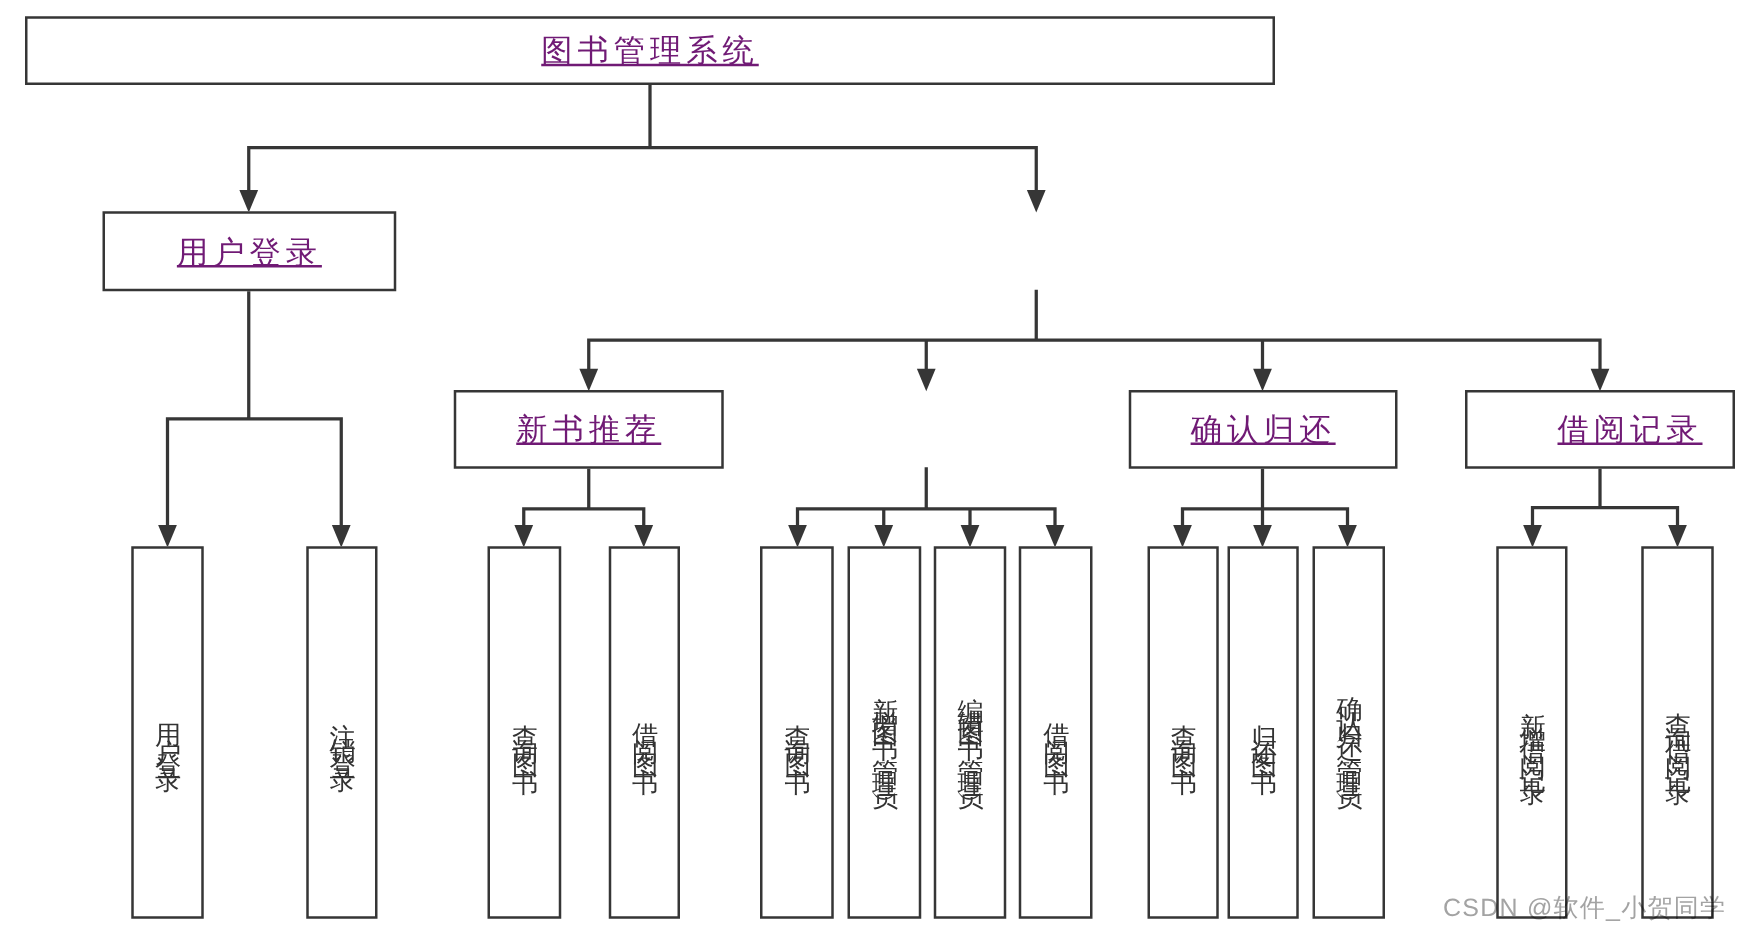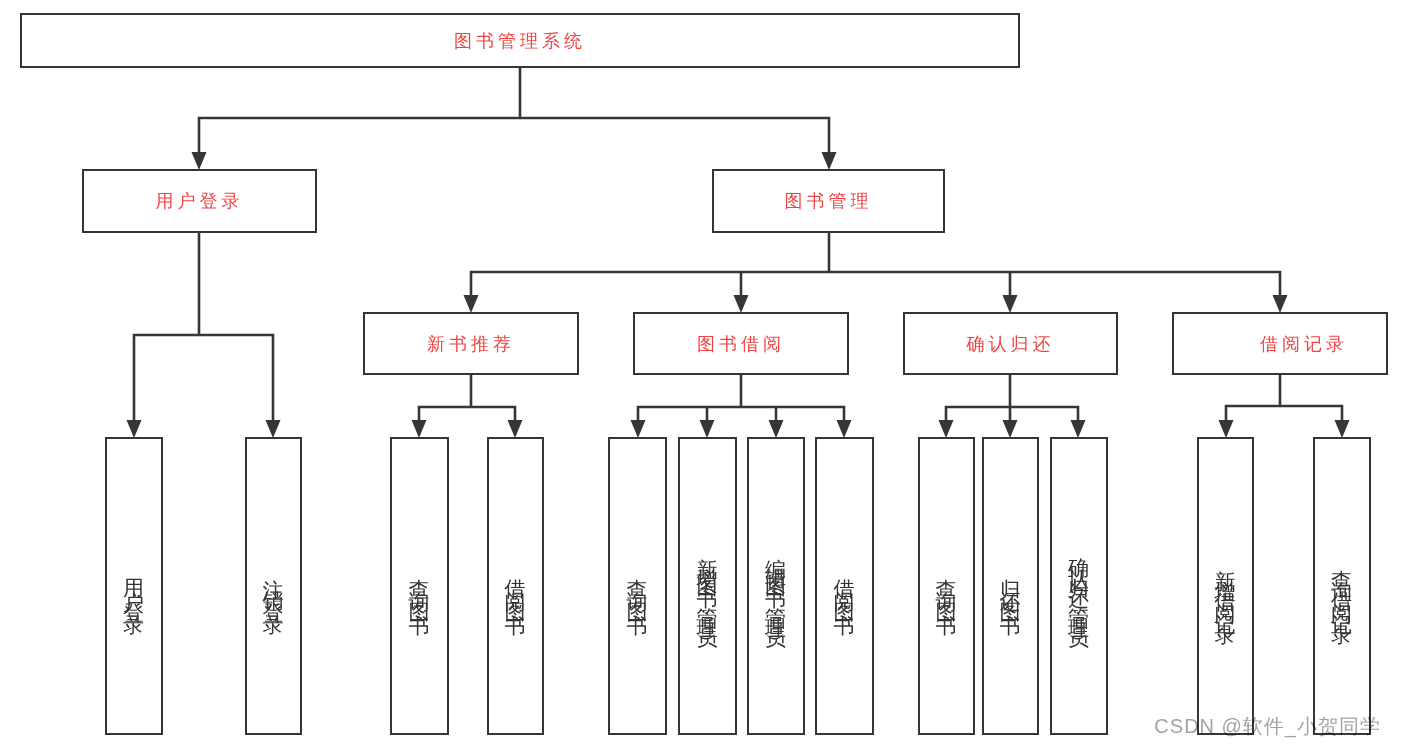--- a/index.html
+++ b/index.html
@@ -5,21 +5,21 @@
   html,body{margin:0;padding:0;background:#ffffff;}
   .canvas{
     position:relative;width:1405px;height:747px;background:#ffffff;overflow:hidden;
     font-family:"Liberation Sans","DejaVu Sans",sans-serif;color:#333333;
   }
   svg.wires{position:absolute;left:0;top:0;width:1405px;height:747px;}
   .box{
     position:absolute;box-sizing:border-box;border:2.5px solid #363636;background:#ffffff;
     display:flex;align-items:center;justify-content:center;
   }
-  .hlabel{font-size:18px;letter-spacing:4px;color:#ef4444;white-space:nowrap;}
+  .hlabel{font-size:25px;letter-spacing:4px;color:#701a75;white-space:nowrap;text-decoration:underline;}
   .root{left:20px;top:13px;width:1000px;height:55px;}
   .lvl2{top:169px;height:64px;}
   .lvl3{top:312px;height:63px;}
   .leaf{top:437px;height:298px;}
   .vtext{
     writing-mode:vertical-rl;text-orientation:mixed;
     font-size:21px;line-height:1;color:#333333;
   }
   .ls-short{letter-spacing:12px;}
   .ls-mid{letter-spacing:11px;}
@@ -70,29 +70,23 @@
     </g>
   </svg>
 
   <div class="box root">
     <span class="hlabel">图书管理系统</span>
   </div>
 
   <div class="box lvl2" style="left:82px;width:235px;">
     <span class="hlabel">用户登录</span>
   </div>
-  <div class="box lvl2" style="left:712px;width:233px;">
-    <span class="hlabel">图书管理</span>
-  </div>
 
   <div class="box lvl3" style="left:363px;width:216px;">
     <span class="hlabel">新书推荐</span>
-  </div>
-  <div class="box lvl3" style="left:633px;width:216px;">
-    <span class="hlabel">图书借阅</span>
   </div>
   <div class="box lvl3" style="left:903px;width:215px;">
     <span class="hlabel">确认归还</span>
   </div>
   <div class="box lvl3" style="left:1172px;width:216px;padding-left:48px;">
     <span class="hlabel">借阅记录</span>
   </div>
 
   <div class="box leaf" style="left:105px;width:58px;">
     <span class="vtext ls-short">用户登录</span>

